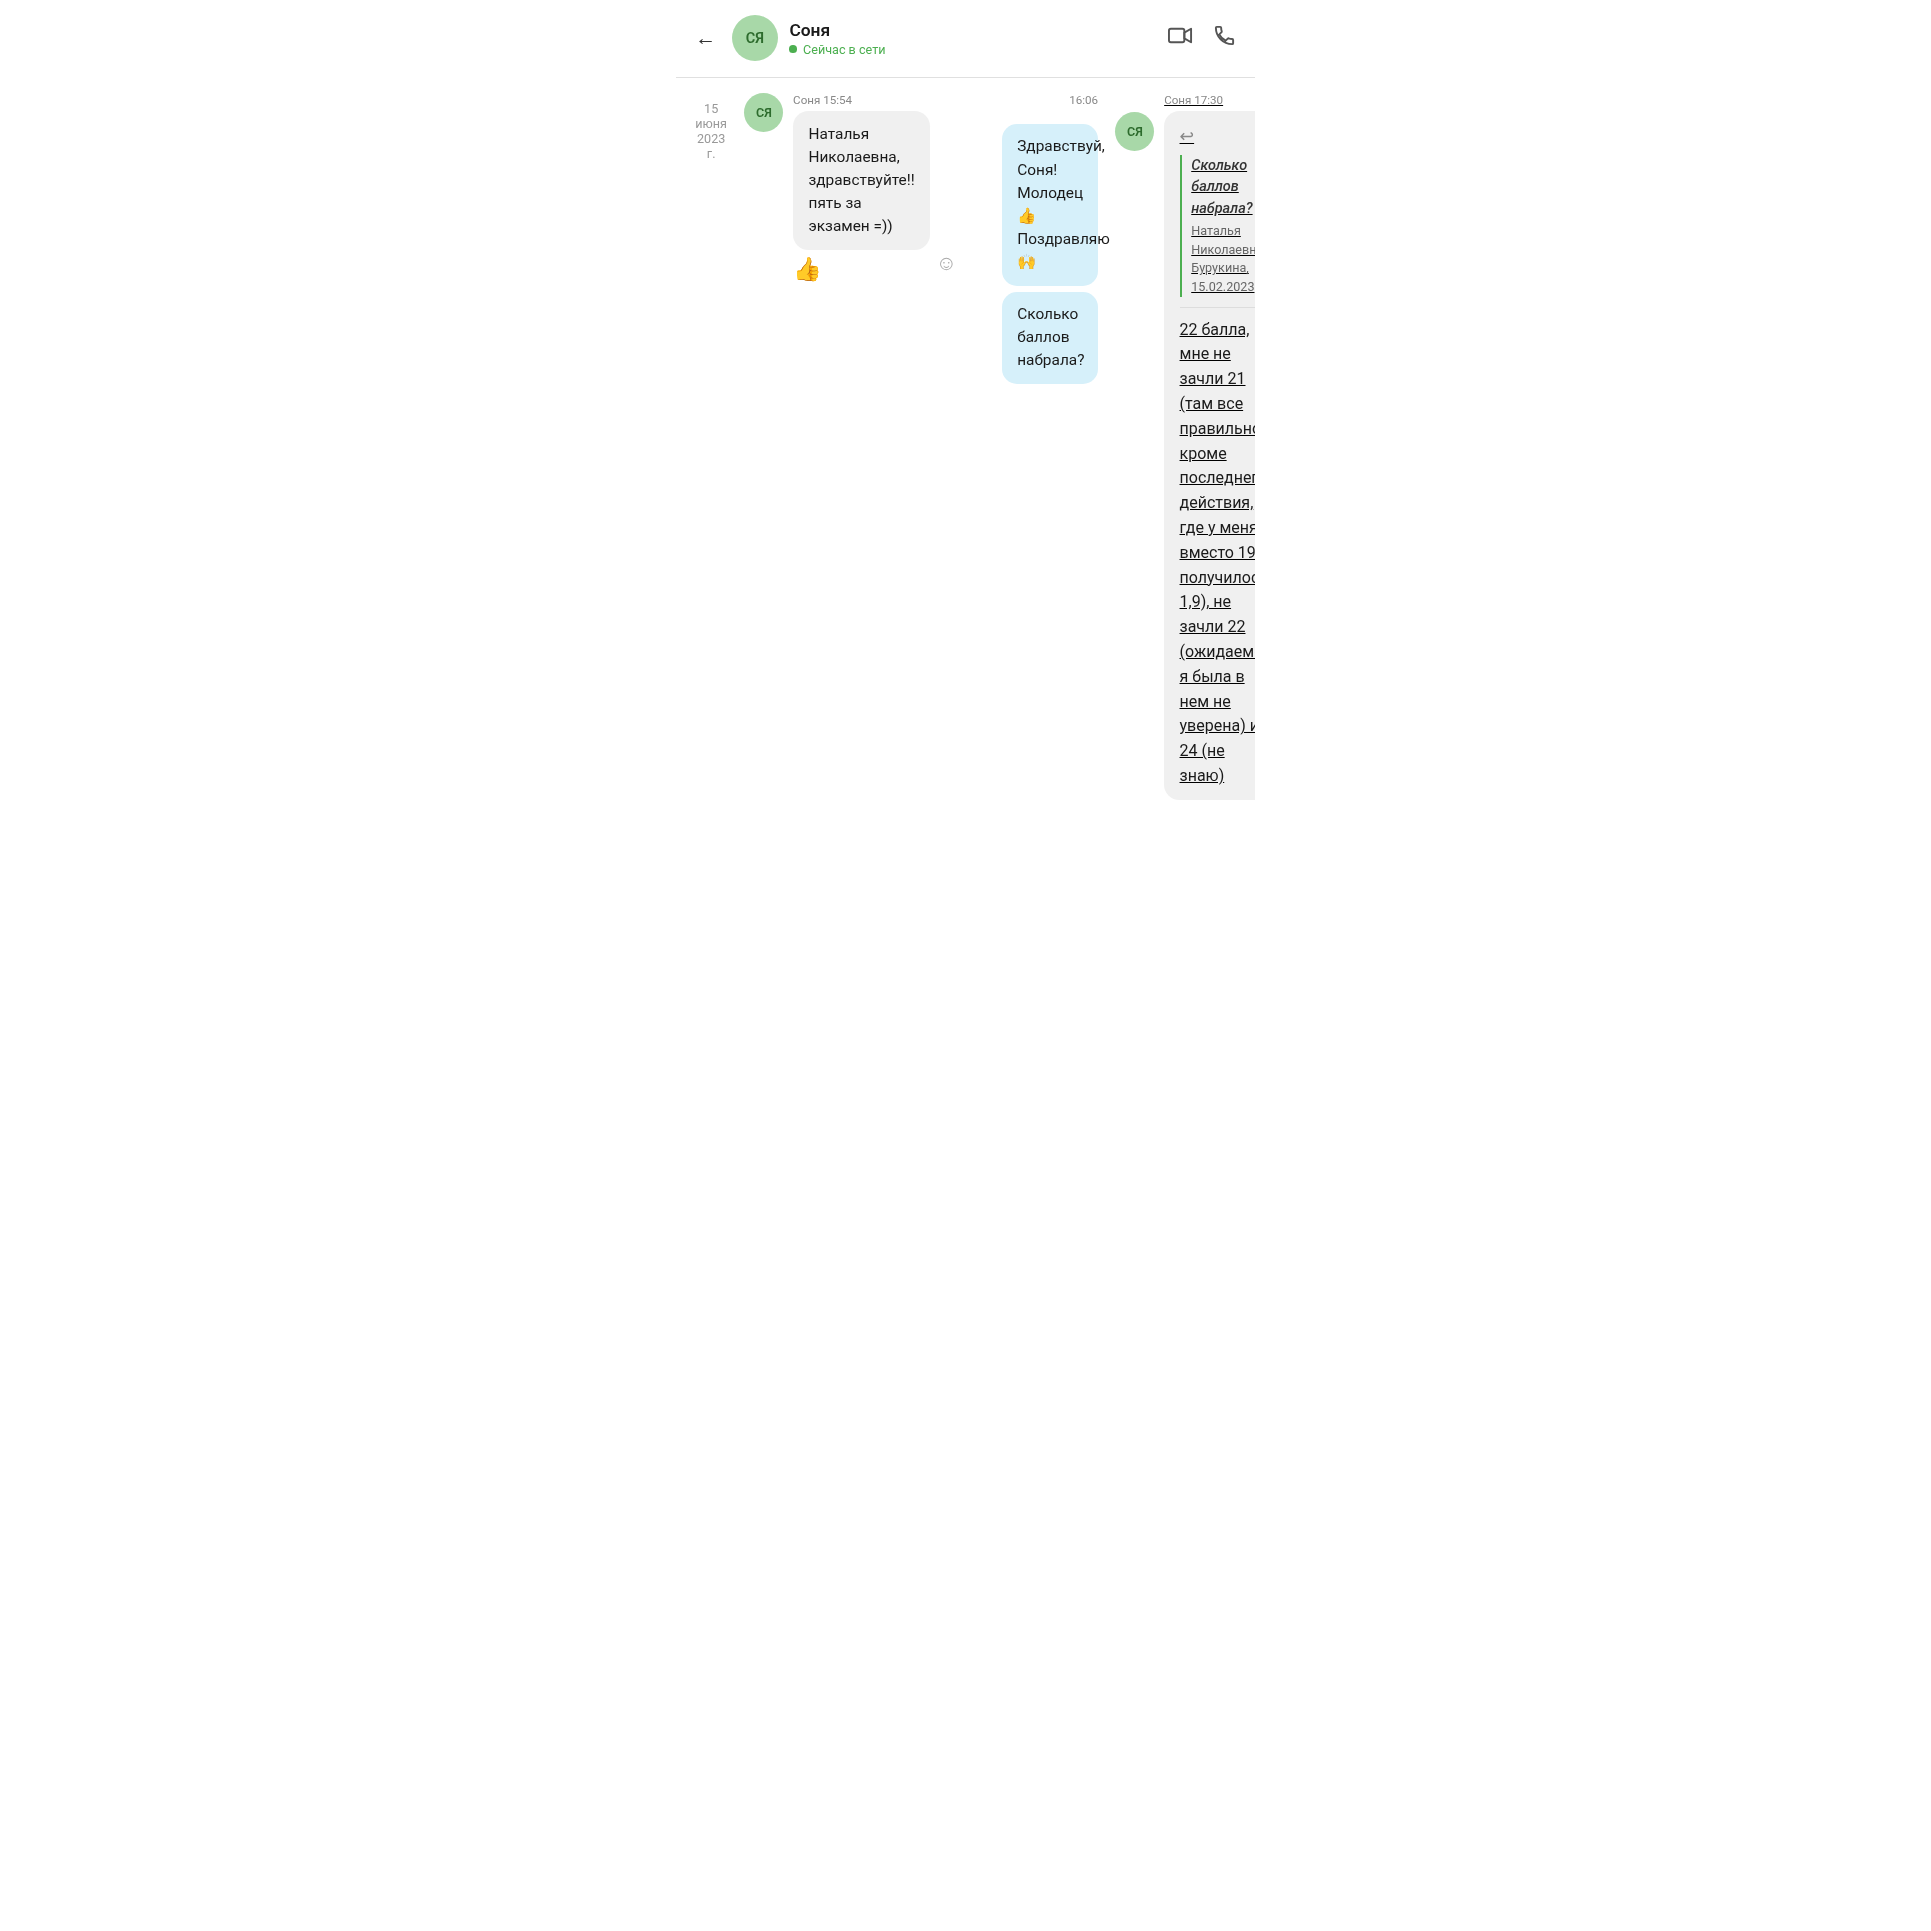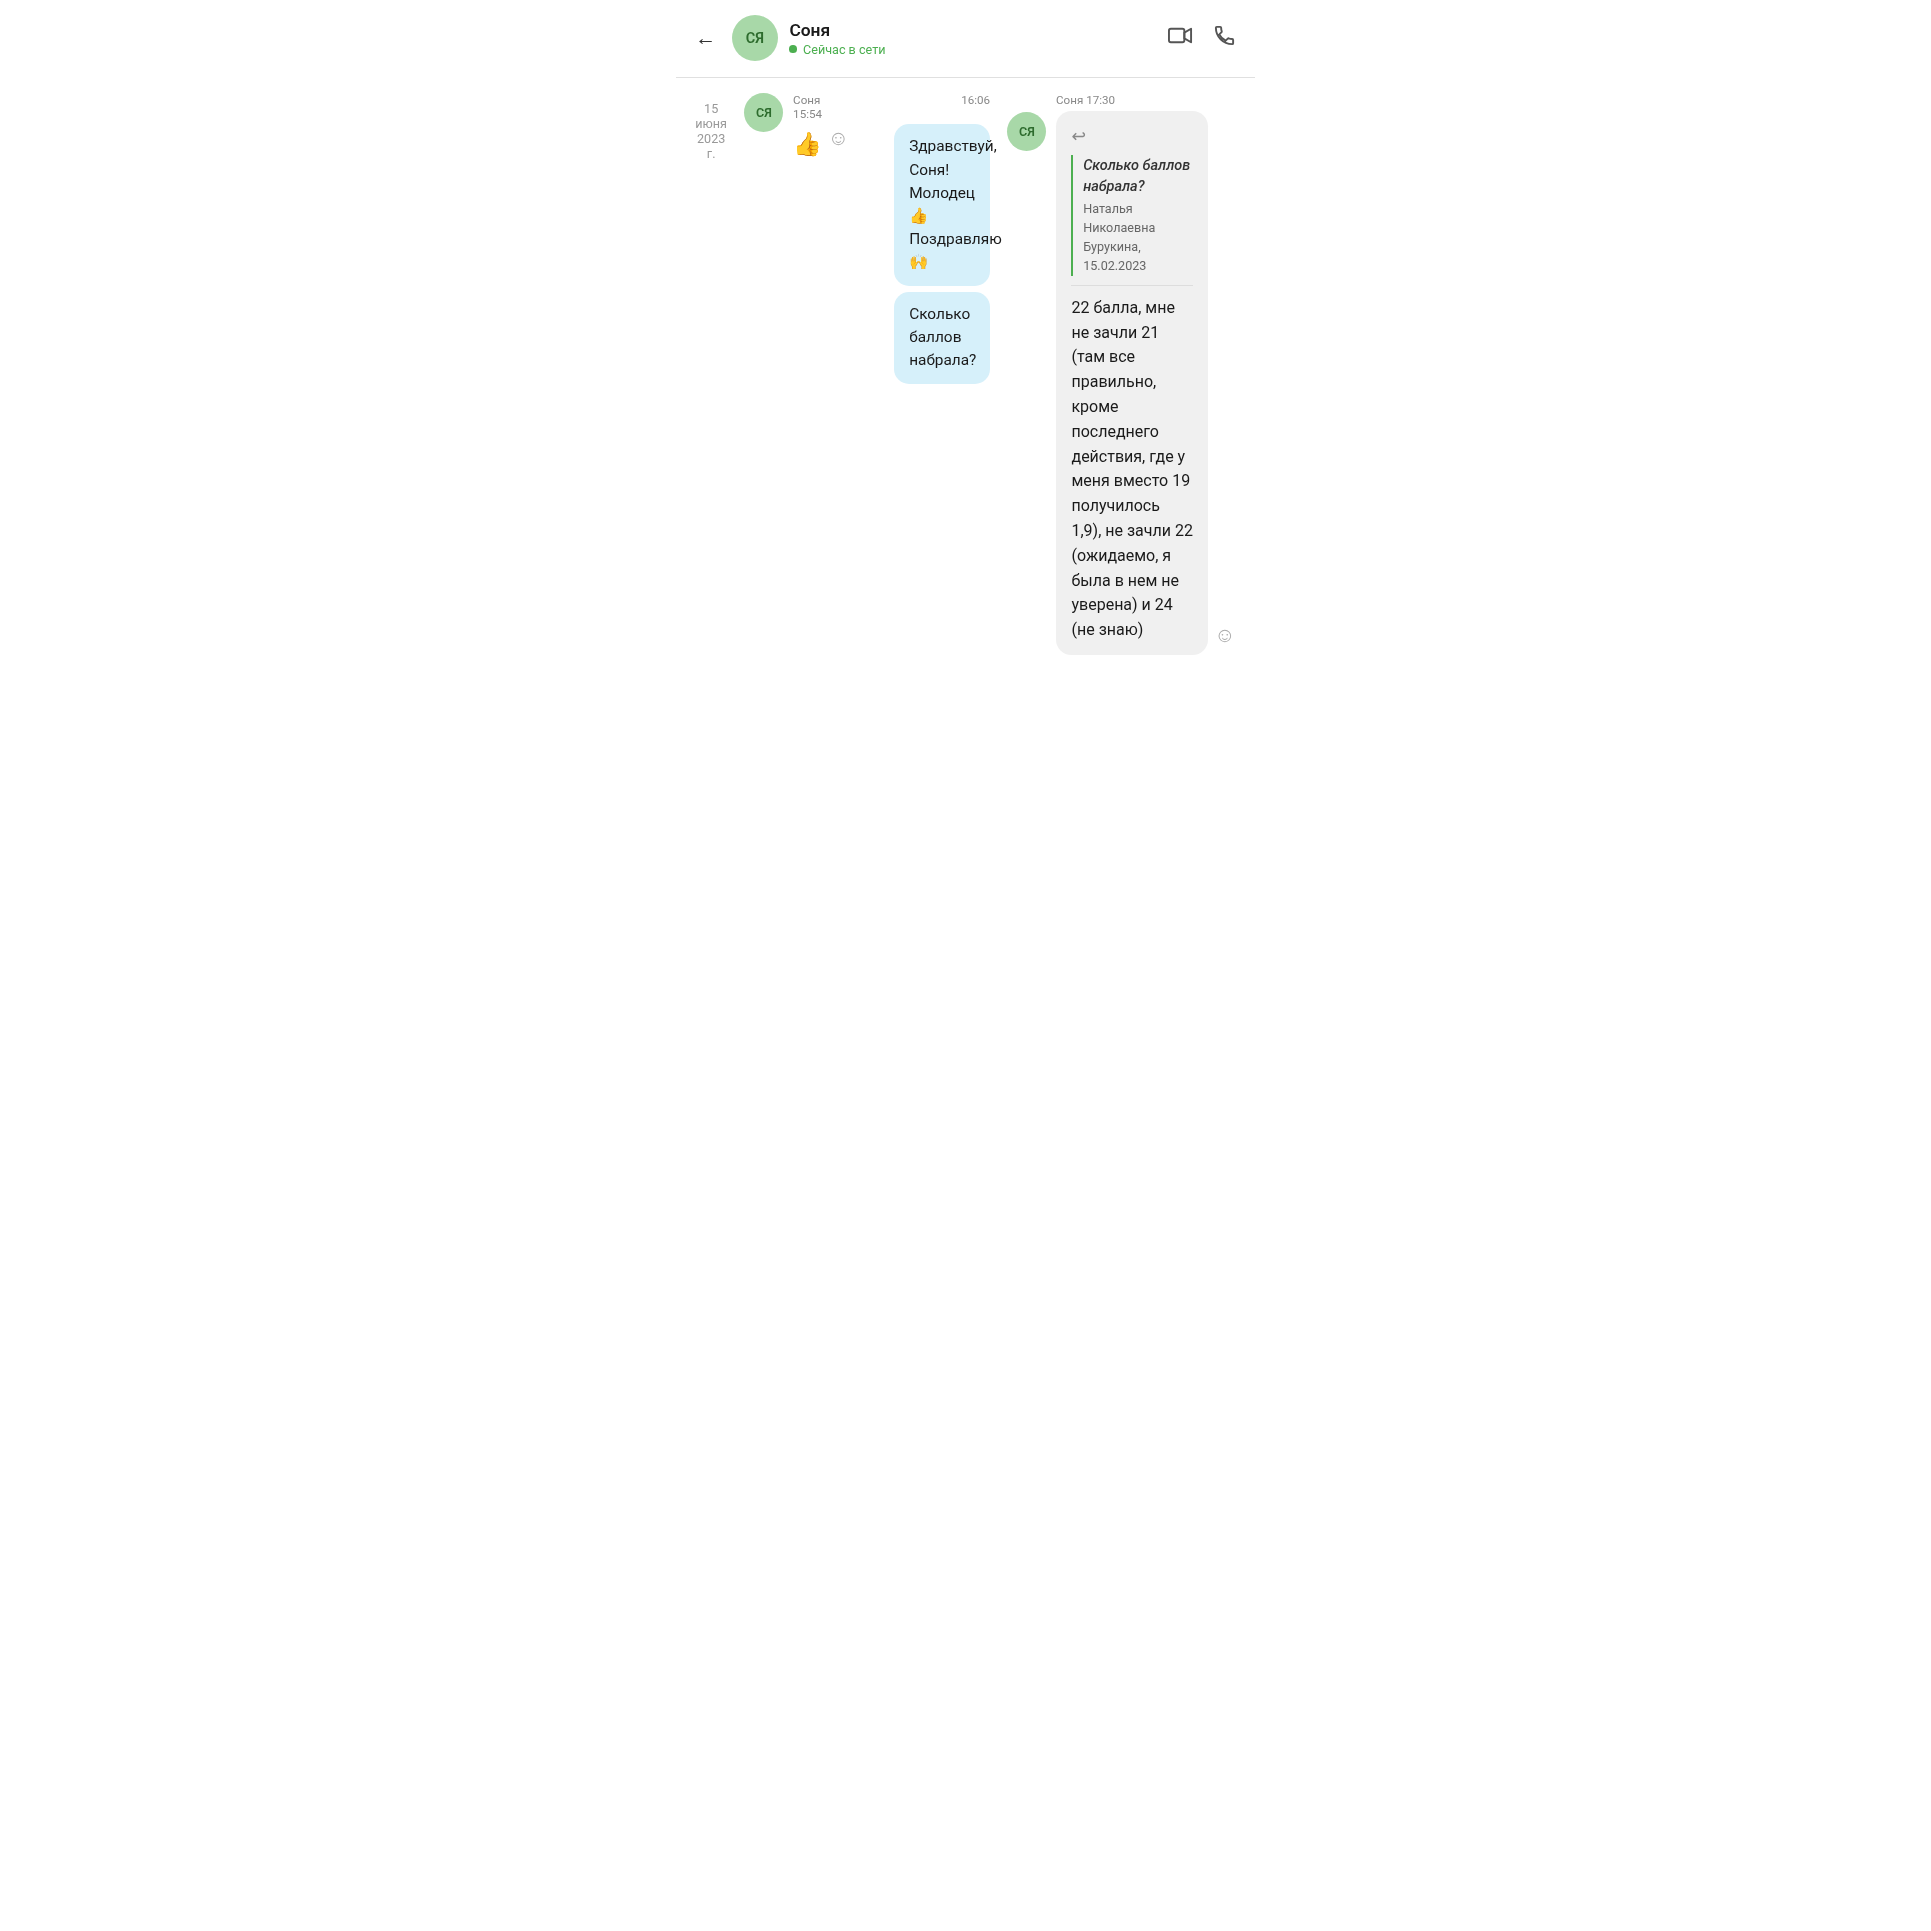--- a/index.html
+++ b/index.html
@@ -225,20 +225,21 @@
     }
 
     .bubble-main-text {
       font-size: 16px;
       line-height: 1.55;
       color: #1a1a1a;
     }
 
     .large-bubble {
       max-width: 82%;
+      text-decoration: underline;
     }
   </style>
 </head>
 <body>
 
 <div class="header">
   <span class="back-arrow">←</span>
   <div class="avatar">
     <span>СЯ</span>
   </div>
@@ -269,20 +270,23 @@
   <div class="date-divider">15 июня 2023 г.</div>
 
   <div class="message-group">
     <div class="msg-row-with-smiley">
       <div class="message-row incoming">
         <div class="msg-avatar">
           <span>СЯ</span>
         </div>
         <div class="msg-content">
           <div class="msg-time-label">Соня 15:54</div>
+          <div class="msg-bubble incoming-bubble">
+            <span>Наталья Николаевна, здравствуйте!! пять за экзамен =))</span>
+          </div>
           <div class="emoji-reaction">👍</div>
         </div>
       </div>
       <span class="smiley-btn">☺</span>
     </div>
   </div>
 
   <div class="message-group">
     <div class="outgoing-time">16:06</div>
     <div class="message-row outgoing">

